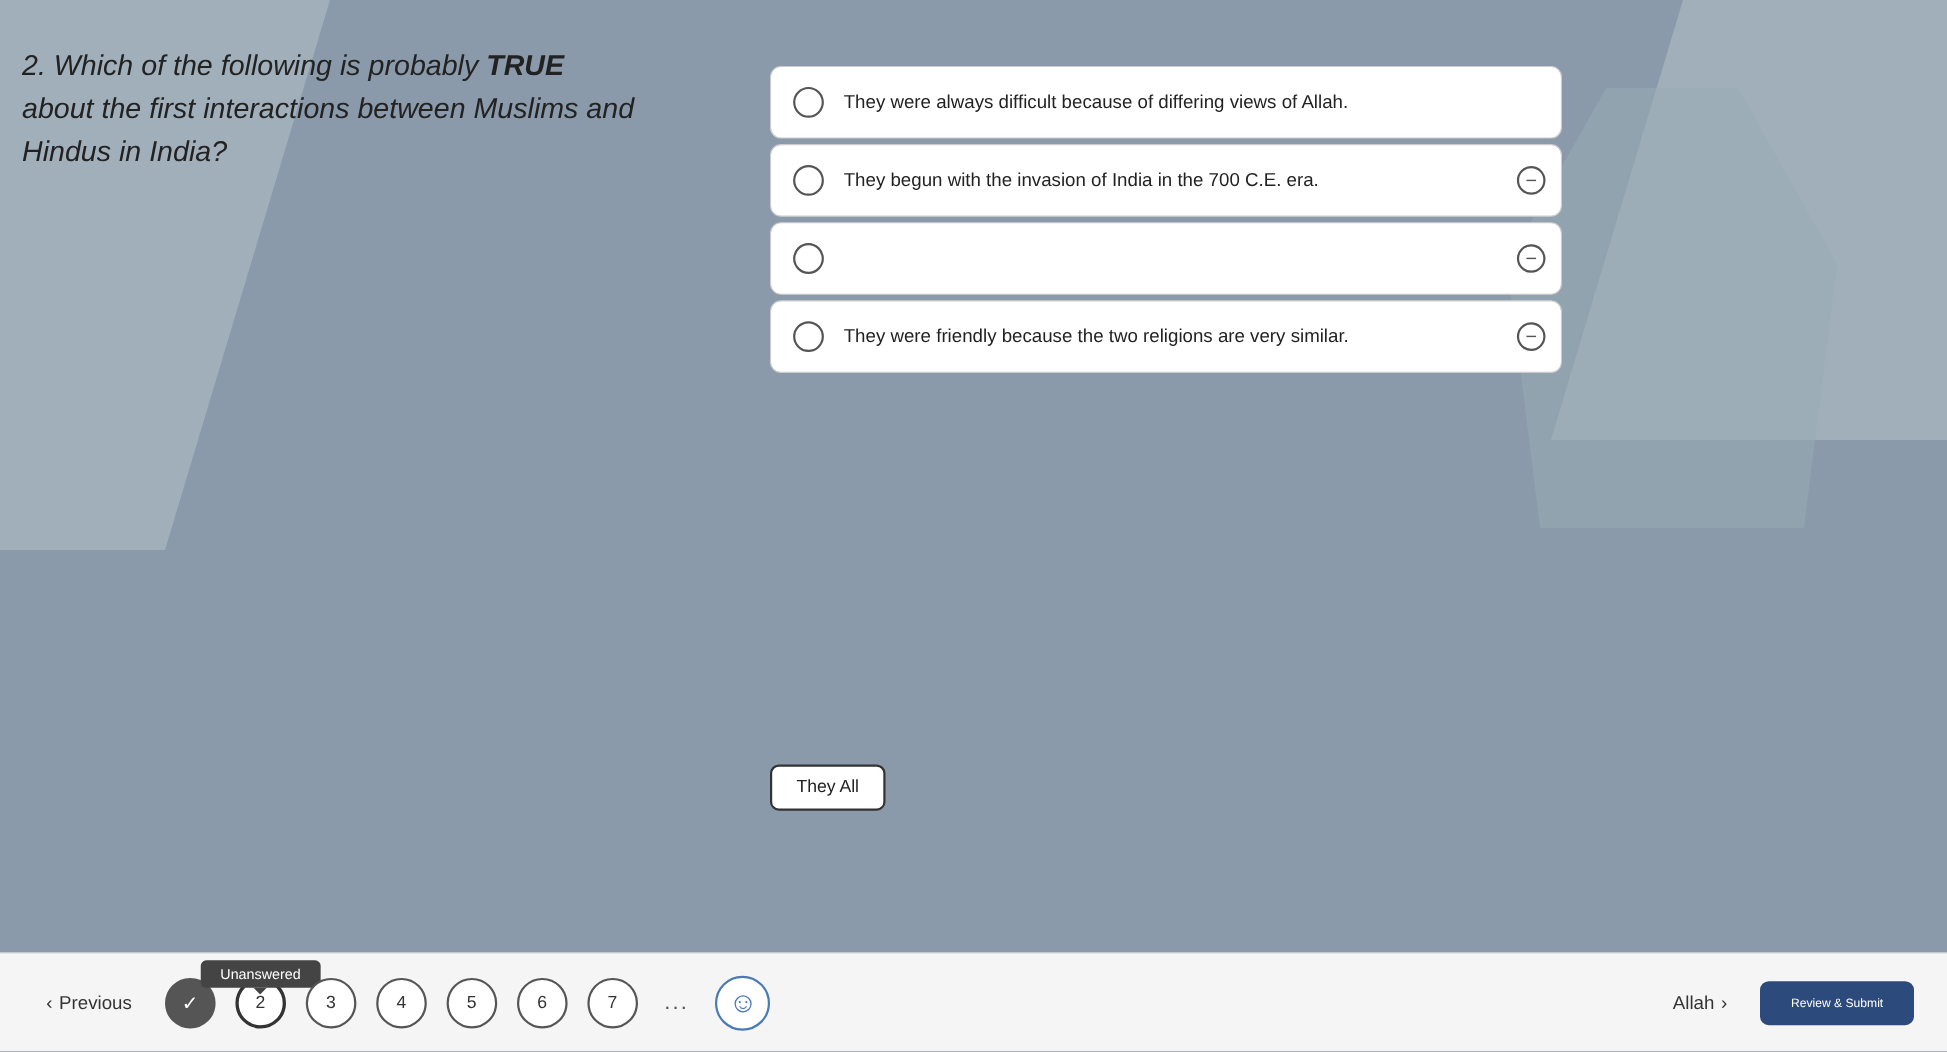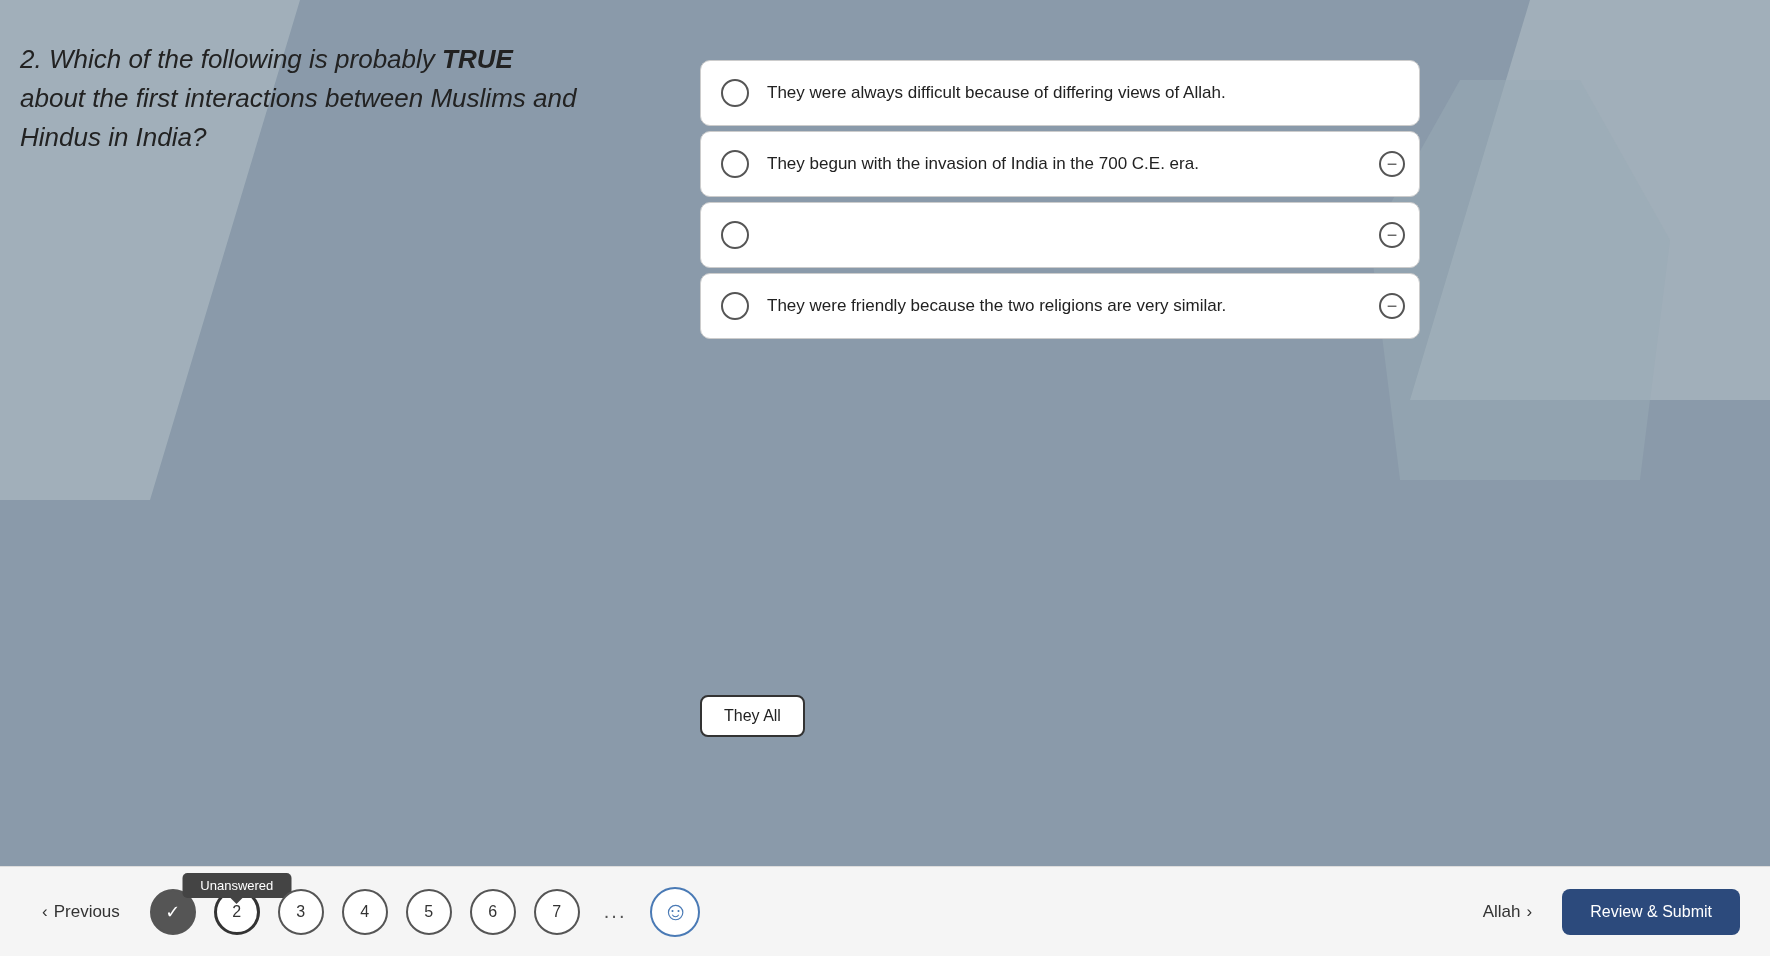--- a/index.html
+++ b/index.html
@@ -244,21 +244,21 @@
       border: none;
       padding: 8px 12px;
     }
 
     .review-submit-btn {
       background: #2c4a7c;
       color: white;
       border: none;
       border-radius: 8px;
       padding: 14px 28px;
-      font-size: 16px;
+      font-size: 11px;
       font-weight: 500;
       cursor: pointer;
     }
 
     
     .check-icon {
       font-size: 18px;
       color: white;
     }
   </style>

